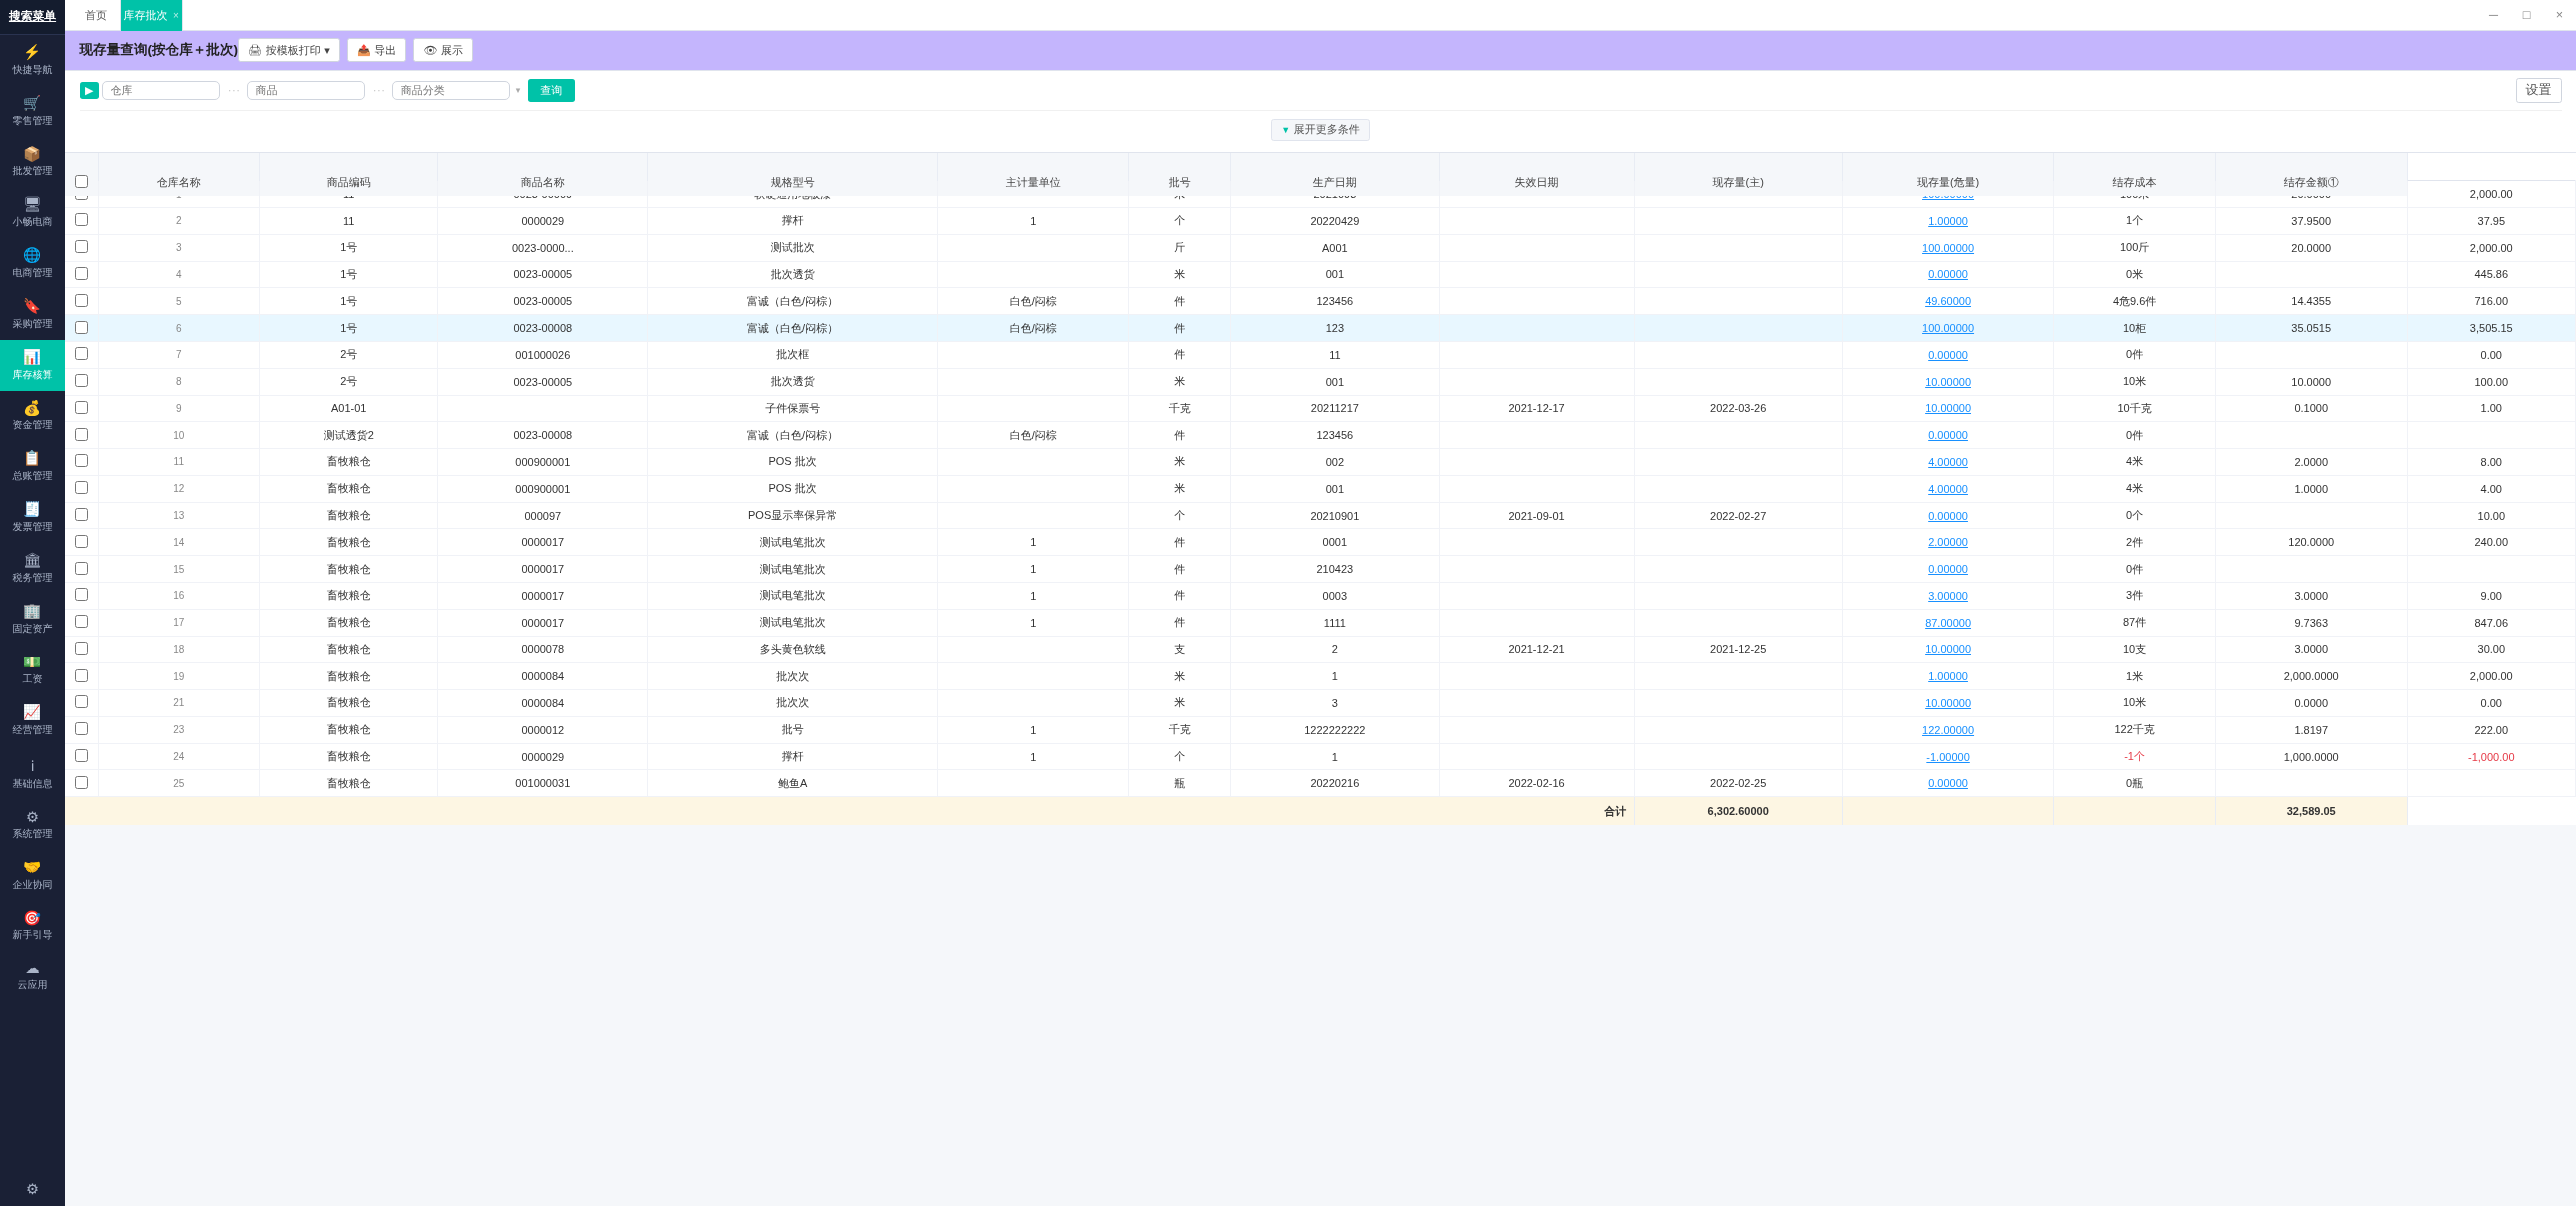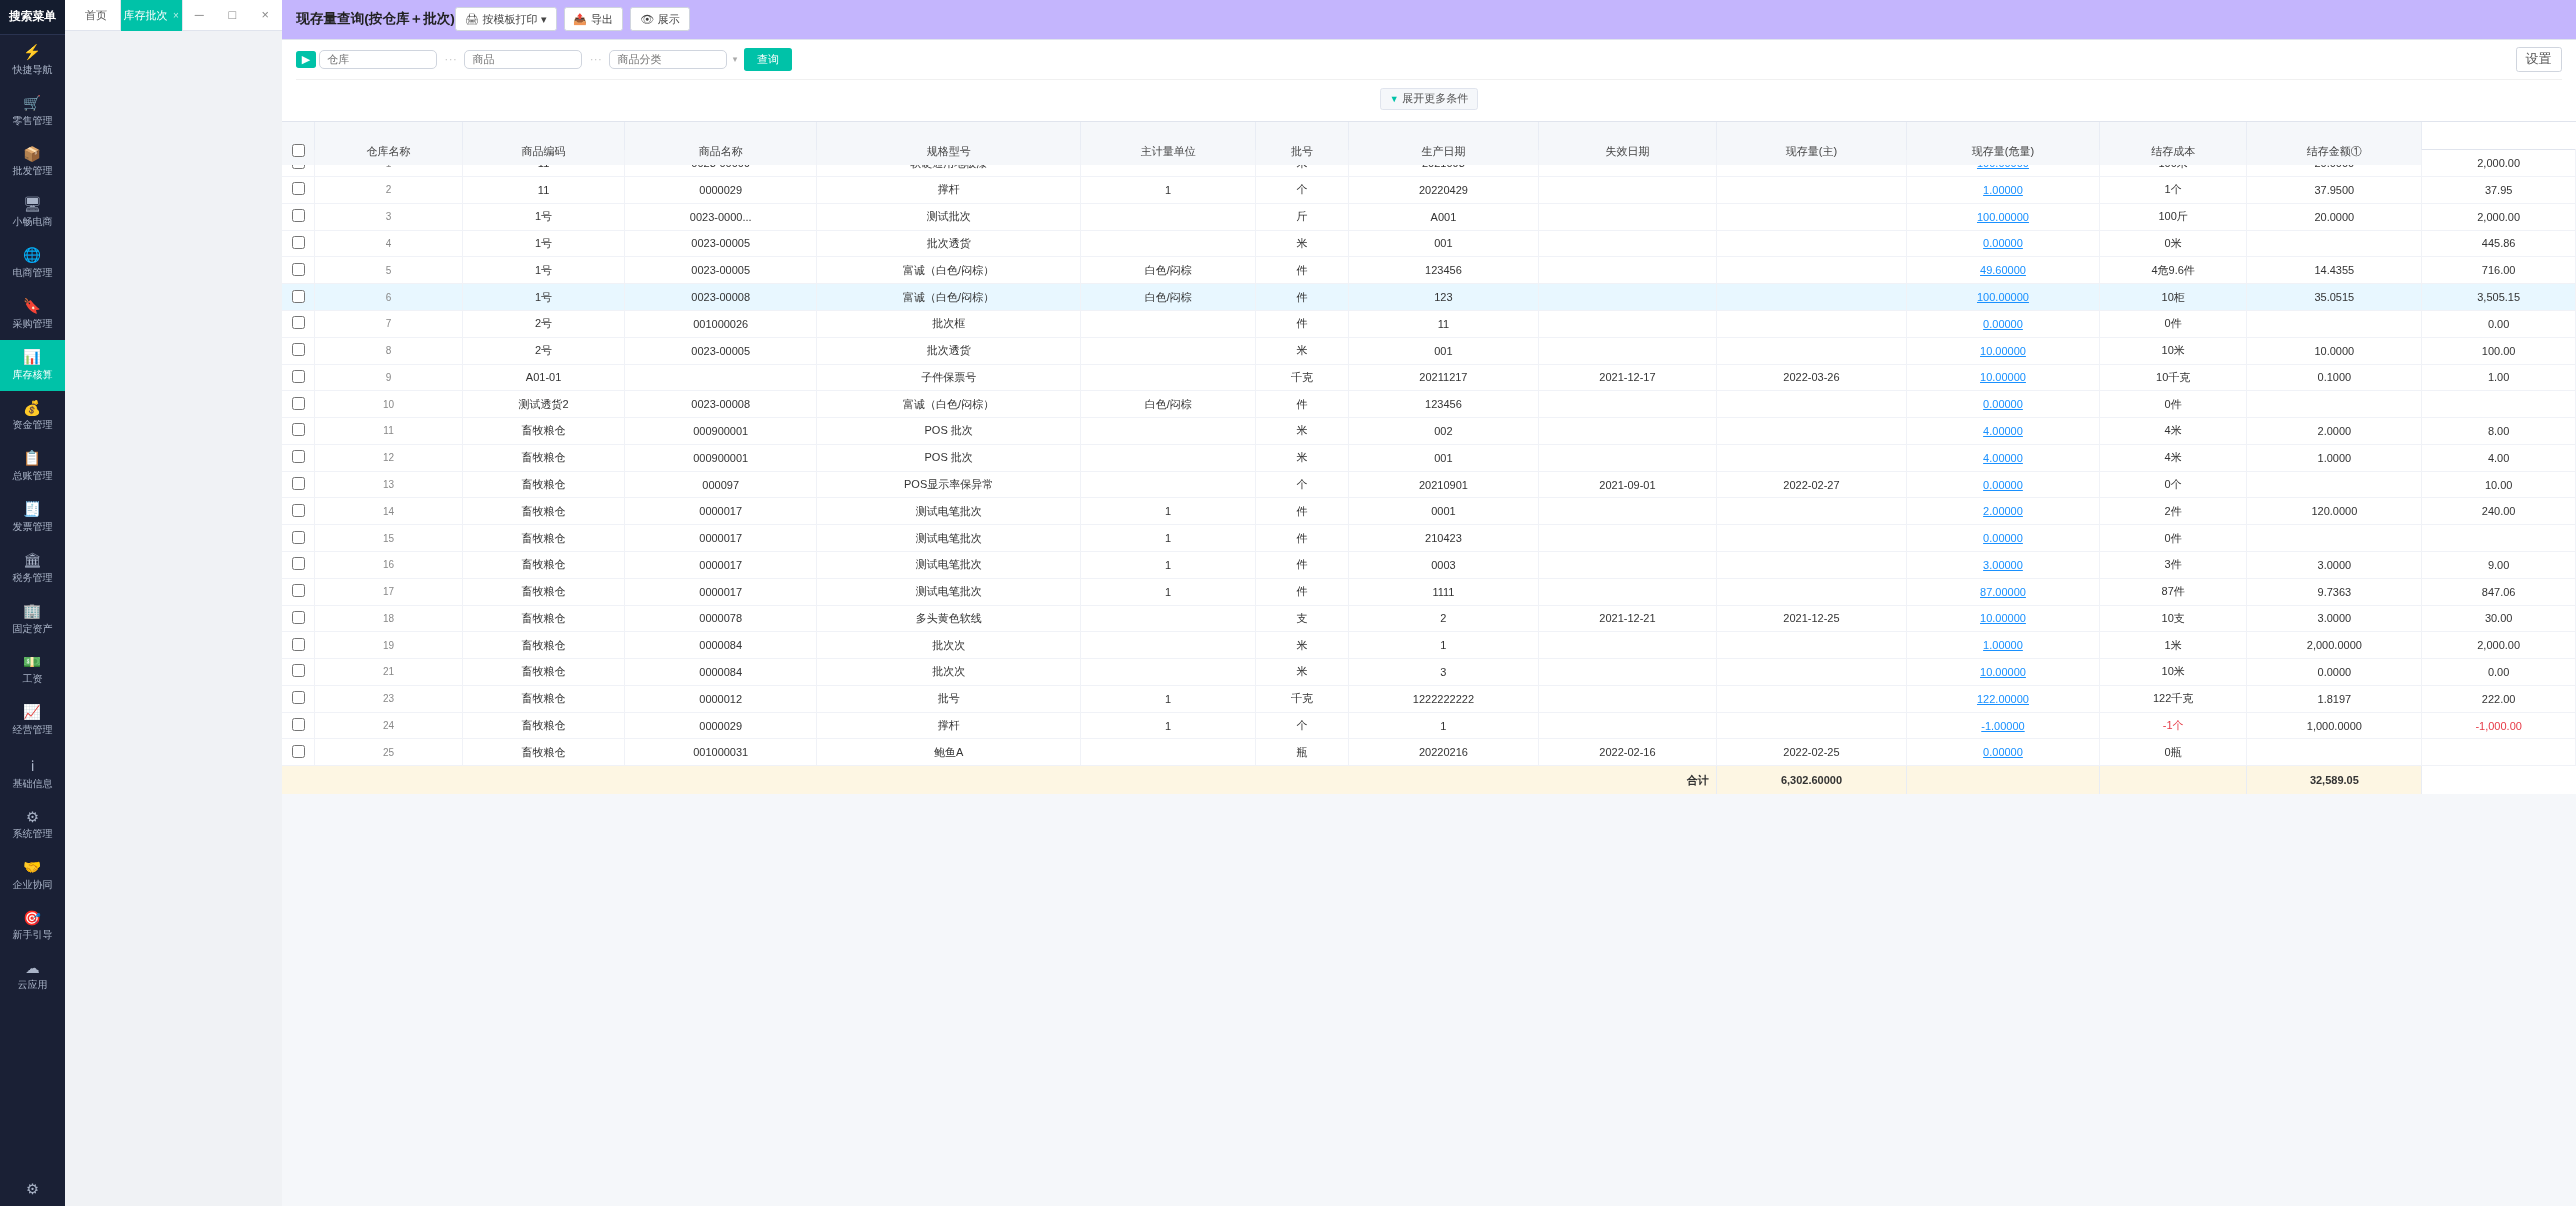--- a/index.html
+++ b/index.html
@@ -20,20 +20,21 @@
     .sidebar-logo {
       width: 100%;
       background: #141c2e;
       color: #fff;
       text-align: center;
       padding: 9px 4.5px;
       font-size: 11.8px;
       font-weight: bold;
       cursor: pointer;
       border-bottom: 0.9px solid #2a3350;
+      text-decoration: underline;
     }
     .sidebar-item {
       width: 100%;
       text-align: center;
       padding: 9px 3.6px;
       font-size: 10px;
       cursor: pointer;
       color: #aab4c8;
       transition: background 0.2s;
     }
@@ -46,20 +47,21 @@
       padding: 9px;
       color: #aab4c8;
       cursor: pointer;
       font-size: 14.5px;
     }
 
     
     .main {
       flex: 1;
       display: flex;
+      flex-direction: column;
       overflow: hidden;
     }
 
     
     .top-tabs {
       background: #fff;
       border-bottom: 0.9px solid #e0e4ed;
       display: flex;
       align-items: center;
       height: 31px;

